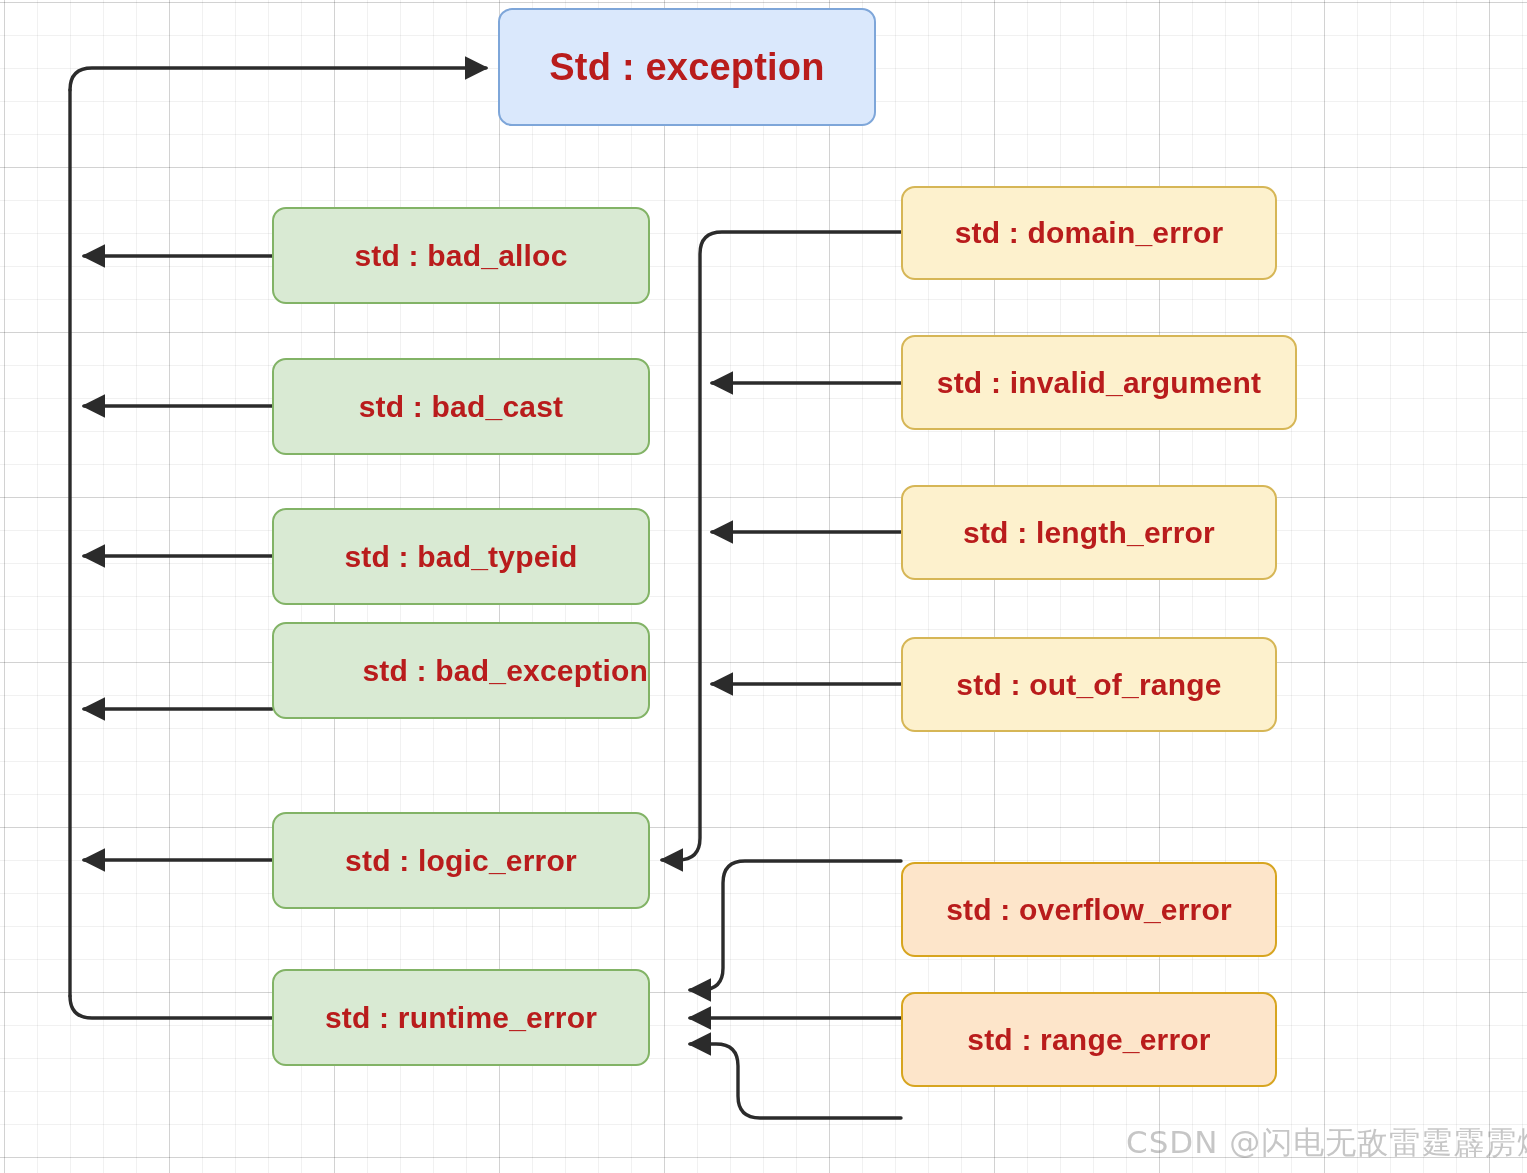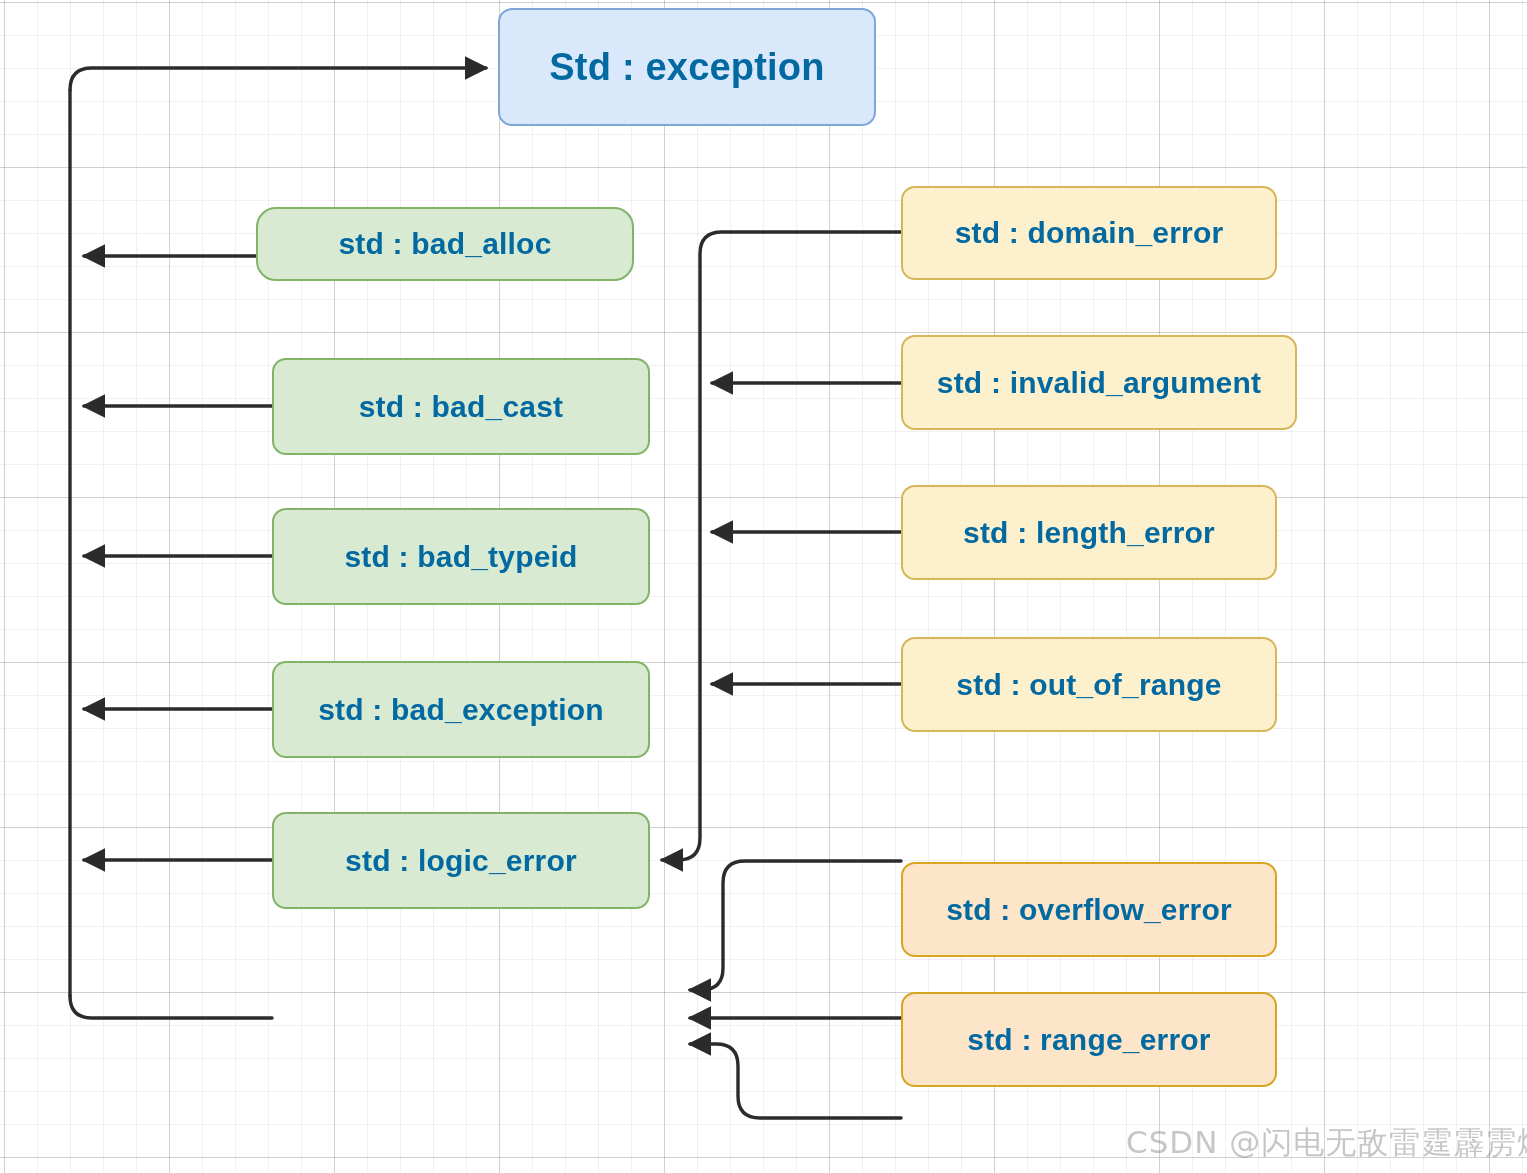--- a/index.html
+++ b/index.html
@@ -31,21 +31,21 @@
   }
   .node {
     position: absolute;
     box-sizing: border-box;
     border-radius: 14px;
     display: flex;
     align-items: center;
     justify-content: center;
     text-align: center;
     font-weight: bold;
-    color: #0369a1;
+    color: #b91c1c;
     letter-spacing: 0.2px;
     white-space: nowrap;
   }
   .node.blue {
     background: #dae8fc;
     border: 2px solid #7ea6d9;
     font-size: 38px;
   }
   .node.green {
     background: #d9ead3;
@@ -107,40 +107,43 @@
       <path d="M 901 861 L 745 861 Q 723 861 723 883 L 723 968 Q 723 990 701 990 L 690 990" marker-end="url(#arrow)"></path>
       <path d="M 901 1018 L 690 1018" marker-end="url(#arrow)"></path>
       <path d="M 901 1118 L 760 1118 Q 738 1118 738 1096 L 738 1066 Q 738 1044 716 1044 L 690 1044" marker-end="url(#arrow)"></path>
     </g>
   </svg>
 
   <div class="node blue" style="left:498px; top:8px; width:378px; height:118px;">
     <span>Std : exception</span>
   </div>
 
-  <div class="node green" style="left:256px; top:207px; width:378px; height:74px;border-radius:20px;">
+  <div class="node green" style="left:272px; top:207px; width:378px; height:97px;">
     <span>std : bad_alloc</span>
   </div>
 
   <div class="node green" style="left:272px; top:508px; width:378px; height:97px;">
     <span>std : bad_typeid</span>
   </div>
 
   <div class="node green" style="left:272px; top:358px; width:378px; height:97px;">
     <span>std : bad_cast</span>
   </div>
 
-  <div class="node green" style="left:272px; top:661px; width:378px; height:97px;">
+  <div class="node green" style="left:272px; top:622px; width:378px; height:97px;justify-content:flex-end;">
     <span>std : bad_exception</span>
   </div>
 
   <div class="node green" style="left:272px; top:812px; width:378px; height:97px;">
     <span>std : logic_error</span>
   </div>
 
+  <div class="node green" style="left:272px; top:969px; width:378px; height:97px;">
+    <span>std : runtime_error</span>
+  </div>
 
   <div class="node yellow" style="left:901px; top:186px; width:376px; height:94px;">
     <span>std : domain_error</span>
   </div>
 
   <div class="node yellow" style="left:901px; top:335px; width:396px; height:95px;">
     <span>std : invalid_argument</span>
   </div>
 
   <div class="node yellow" style="left:901px; top:485px; width:376px; height:95px;">

